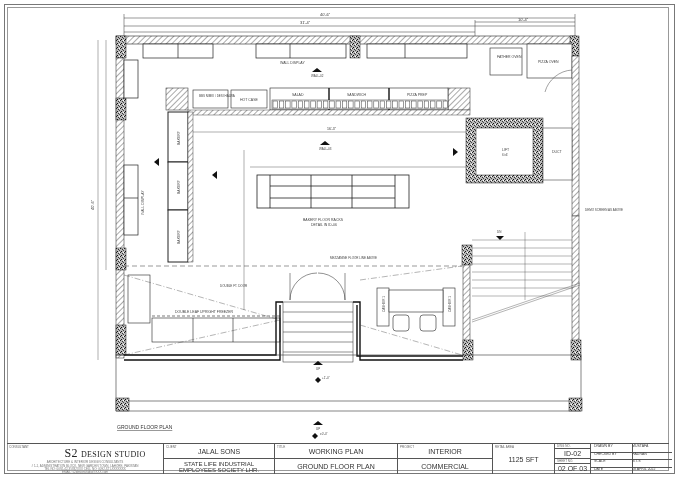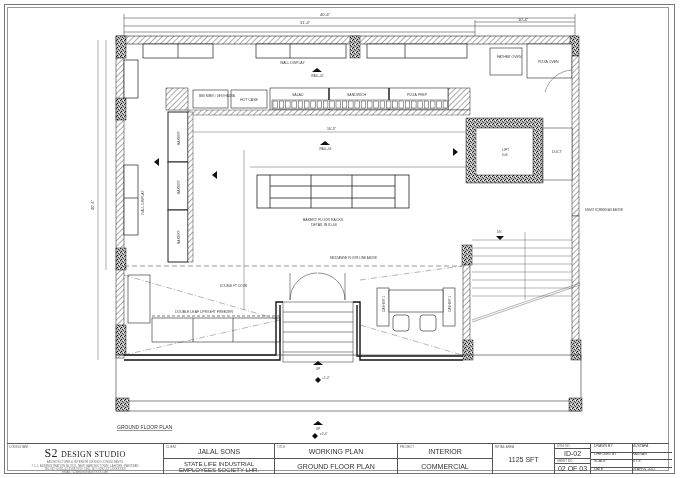--- a/index.html
+++ b/index.html
@@ -261,21 +261,21 @@
   <path d="M313 425 l5 -4 l5 4 z" fill="#111"></path>
   <text x="316" y="430" font-size="3" fill="#444">UP</text>
   <path d="M315 433 l3 3 l-3 3 l-3 -3 z" fill="#111"></path>
   <text x="320" y="435" font-size="3" fill="#444">±0'-0"</text>
   <text x="117" y="429" font-size="5" fill="#333" text-decoration="underline">GROUND FLOOR PLAN</text>
 </svg>
 
 <div class="tb">
   <div class="cell" style="left:0;top:0;width:157px;height:30px;">
     <span class="lbl">CONSULTANT</span>
-    <div class="row" style="top:2px;height:14px;">
+    <div class="row" style="top:2px;height:14px;margin-left:20px;">
         <span class="s2"><span>S2</span> <small>DESIGN STUDIO</small></span>
       </div>
     <div class="tiny" style="position:absolute;top:17px;width:100%;">ARCHITECTURE &amp; INTERIOR DESIGN CONSULTANTS</div>
     <div class="tiny" style="position:absolute;top:21px;width:100%;"># 1-1, ADMINISTRATION BLOCK, NEW GARDEN TOWN, LAHORE, PAKISTAN</div>
     <div class="tiny" style="position:absolute;top:24px;width:100%;">TEL NO: 0092-42-35832XXX CELL NO: 0092-321-XXXXXXX</div>
     <div class="tiny" style="position:absolute;top:27px;width:100%;">EMAIL: s2designstudio@XXX.com</div>
   </div>
   <div class="cell" style="left:157px;top:0;width:111px;height:30px;">
     <span class="lbl">CLIENT</span>
     <div class="row" style="top:0;height:15px;border-bottom:1px solid #555;">JALAL SONS</div>

